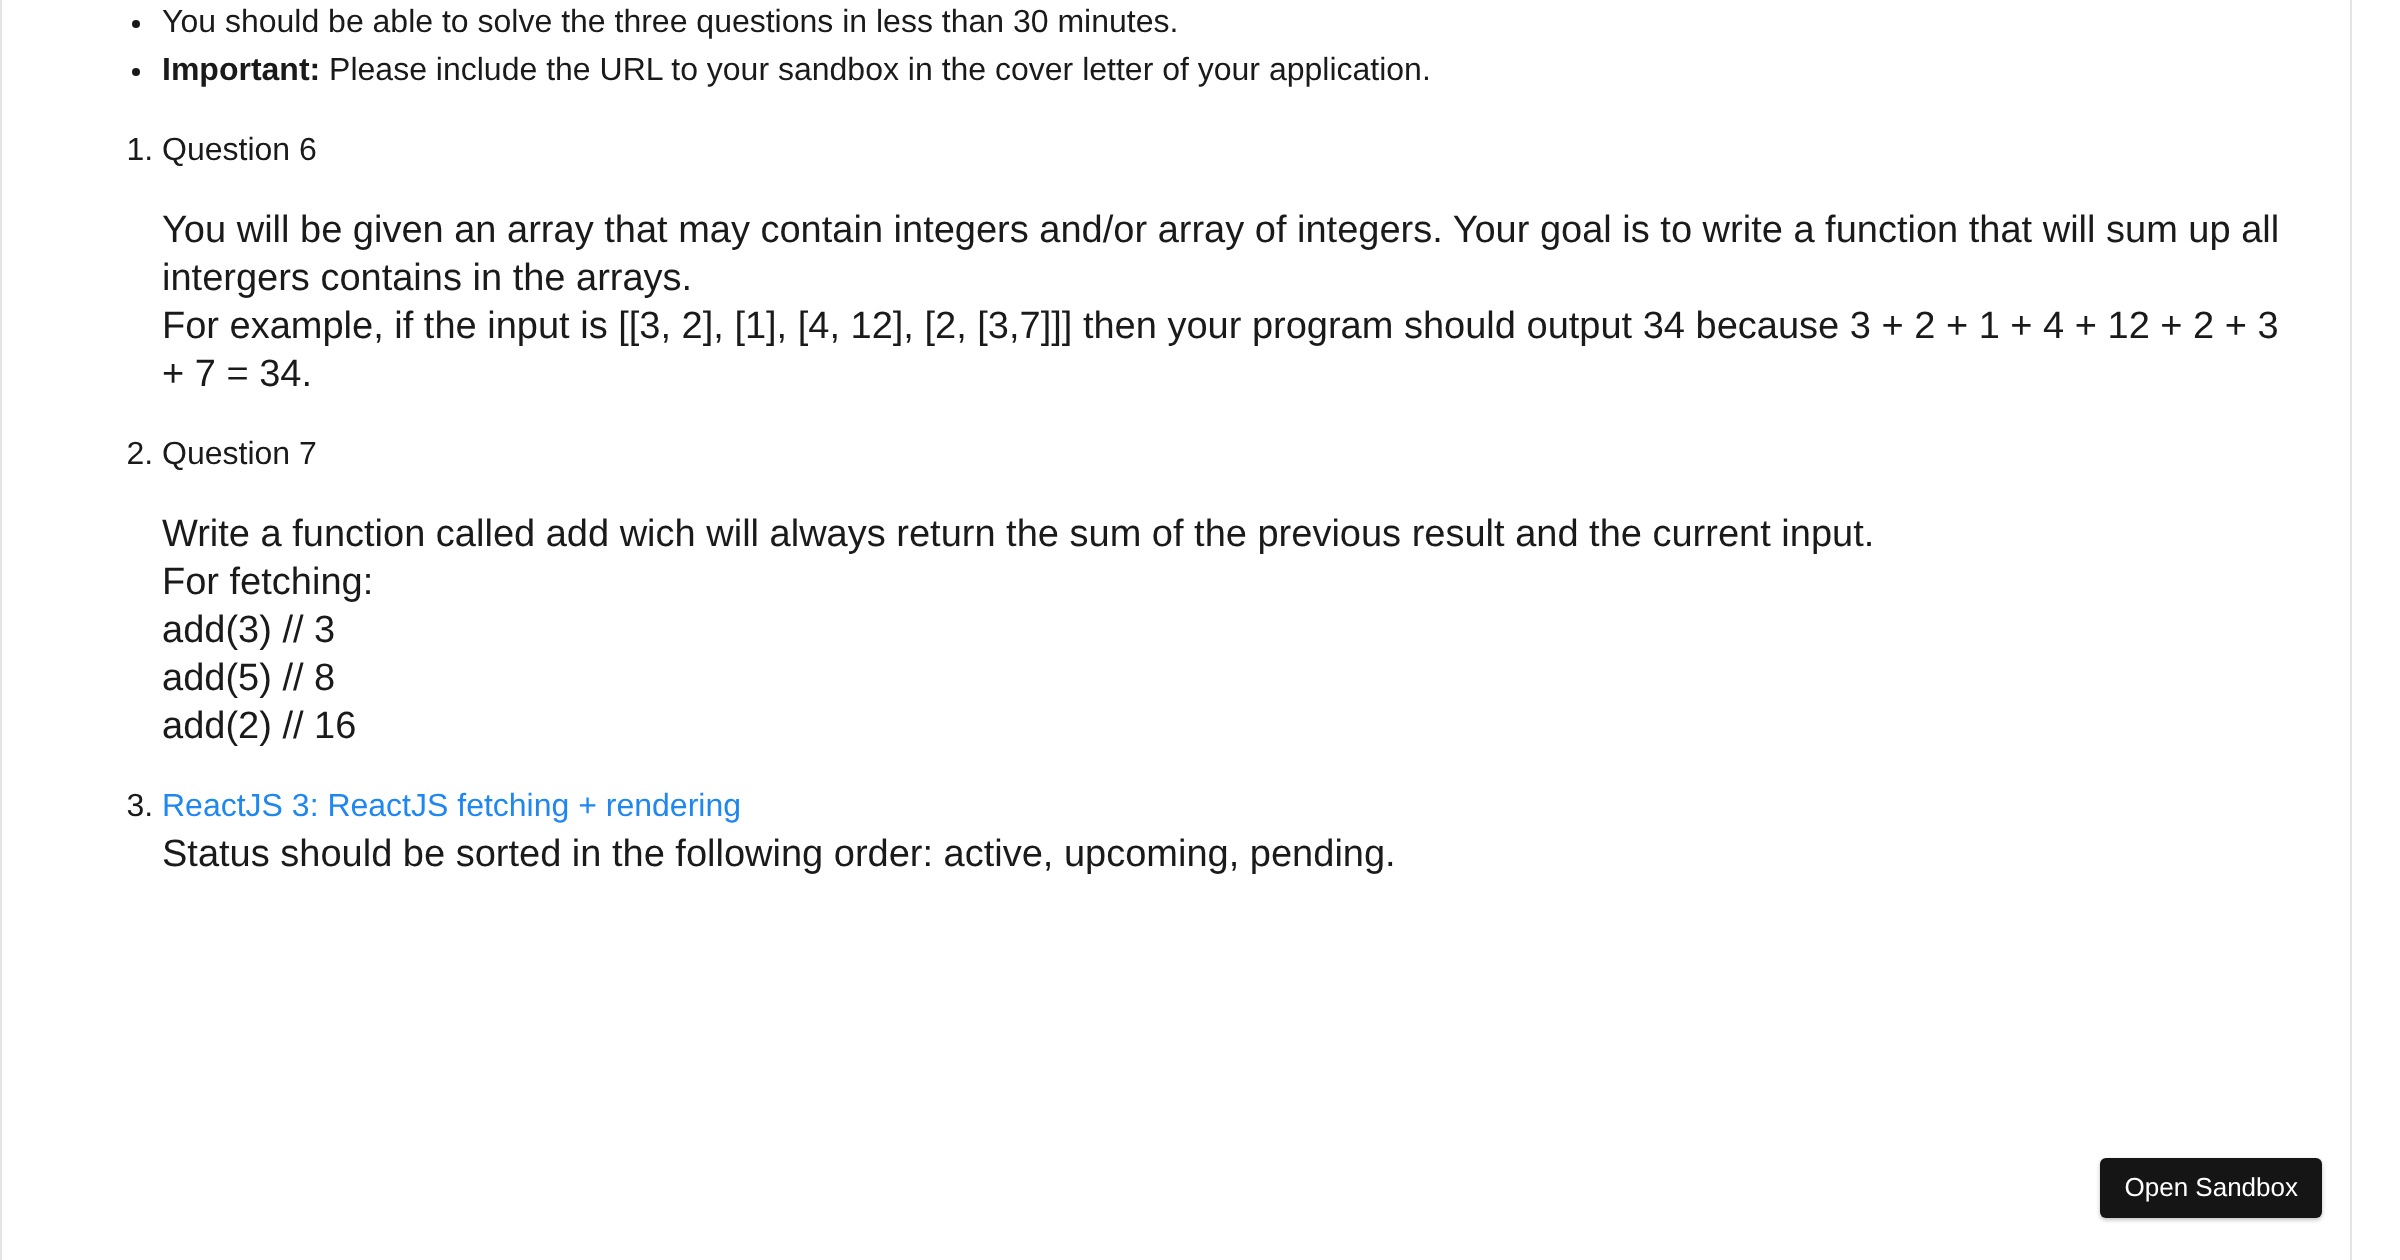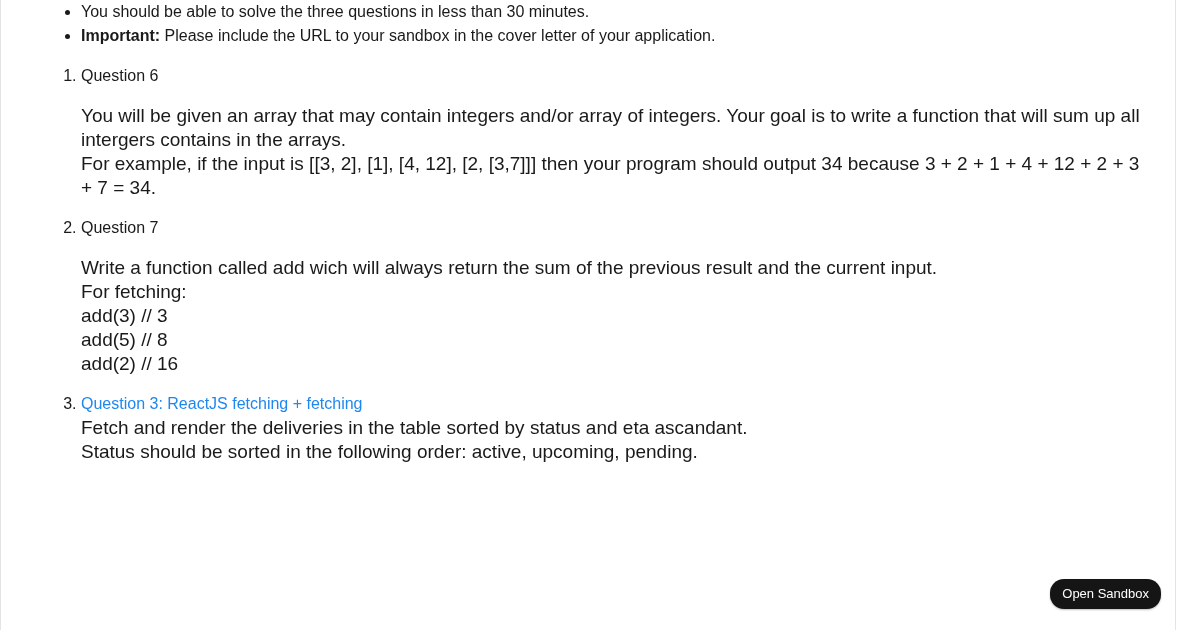--- a/index.html
+++ b/index.html
@@ -85,21 +85,21 @@
     position: absolute;
     right: 14px;
     bottom: 21px;
     background: #151515;
     color: #ffffff;
     font-size: 13px;
     line-height: 14px;
     font-family: "Liberation Sans", sans-serif;
     padding: 8px 12px;
     border: none;
-    border-radius: 14px;
+    border-radius: 3px;
     cursor: pointer;
     box-shadow: 0 1px 2px rgba(0,0,0,0.25);
   }
 </style>
 </head>
 <body>
 
 <div class="page">
   <div class="content">
 
@@ -123,23 +123,22 @@
         <div class="para">
           <div class="line">Write a function called add wich will always return the sum of the previous result and the current input.</div>
           <div class="line">For fetching:</div>
           <div class="line">add(3) // 3</div>
           <div class="line">add(5) // 8</div>
           <div class="line">add(2) // 16</div>
         </div>
       </li>
 
       <li style="margin-top:16px;">
-        <a class="q-link" href="#">Question 3: ReactJS fetching + fetching</a>
+        <a class="q-link" href="#">ReactJS 3: ReactJS fetching + rendering</a>
         <div class="para tight">
-          <div class="line">Fetch and render the deliveries in the table sorted by status and eta ascandant.</div>
           <div class="line">Status should be sorted in the following order: active, upcoming, pending.</div>
         </div>
       </li>
 
     </ol>
   </div>
 
   <button class="open-sandbox">Open Sandbox</button>
 </div>
 

